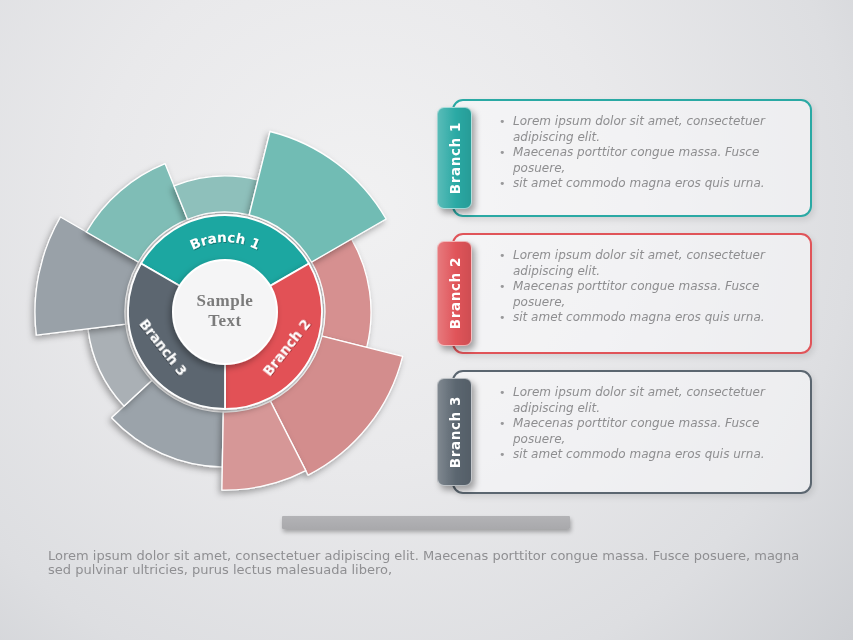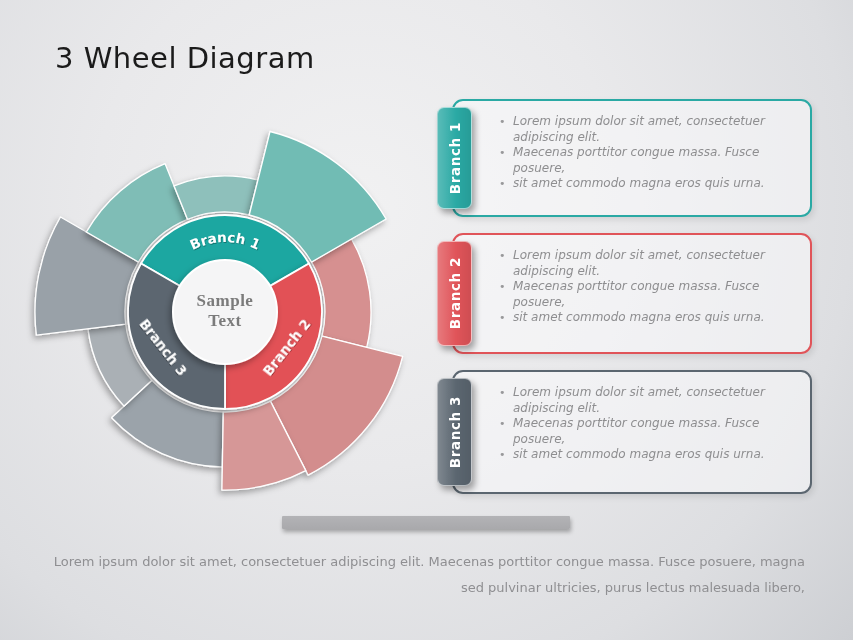--- a/index.html
+++ b/index.html
@@ -19,29 +19,28 @@
        display:flex;align-items:center;justify-content:center;
        border:1px solid rgba(255,255,255,.55);box-shadow:3px 4px 6px rgba(0,0,0,.35);
        background-image:linear-gradient(to right, rgba(255,255,255,.22), rgba(255,255,255,0) 55%, rgba(0,0,0,.08));}
   .tab span{writing-mode:vertical-rl;transform:rotate(180deg);color:#fff;font-size:13.5px;font-weight:700;letter-spacing:.6px;}
   .bullets{margin:13px 8px 0 44px;padding:0;list-style:none;color:#8e8e90;font-size:12px;line-height:15.5px;}
   .bullets li{position:relative;padding-left:15px;font-style:italic;}
   .bullets li::before{content:"\2022";position:absolute;left:1px;top:0;color:#98989a;font-size:11px;}
   
   .bar{position:absolute;left:282px;top:516px;width:288px;height:13px;border-radius:1px;
        background:linear-gradient(#bdbdbf,#aeaeb1);box-shadow:1px 3px 4px rgba(0,0,0,.30);}
-  .footer{position:absolute;left:48px;right:48px;top:549px;text-align:right;
-          font-size:13px;line-height:26px;color:#8f8f92;margin:0;}
+  .footer{position:absolute;left:48px;right:48px;top:549px;text-align:left;
+          font-size:13px;line-height:14px;color:#8f8f92;margin:0;}
 </style>
 </head>
 <body>
 
 <div class="slide">
 
-  <h1 class="title">3 Wheel Diagram</h1>
 
   <svg id="wheel" width="425" height="415" viewBox="0 0 425 415">
     <defs>
       <filter id="ds" x="-30%" y="-30%" width="160%" height="160%">
         <feDropShadow dx="-2" dy="3" stdDeviation="3" flood-color="#000" flood-opacity="0.32"></feDropShadow>
       </filter>
       <filter id="ts" x="-30%" y="-30%" width="160%" height="160%">
         <feDropShadow dx="0.6" dy="1" stdDeviation="0.6" flood-color="#000" flood-opacity="0.35"></feDropShadow>
       </filter>
     <path id="arcLbl0" d="M 163.2 155.0 A 70 70 0 0 1 256.8 155.0" fill="none"></path>

